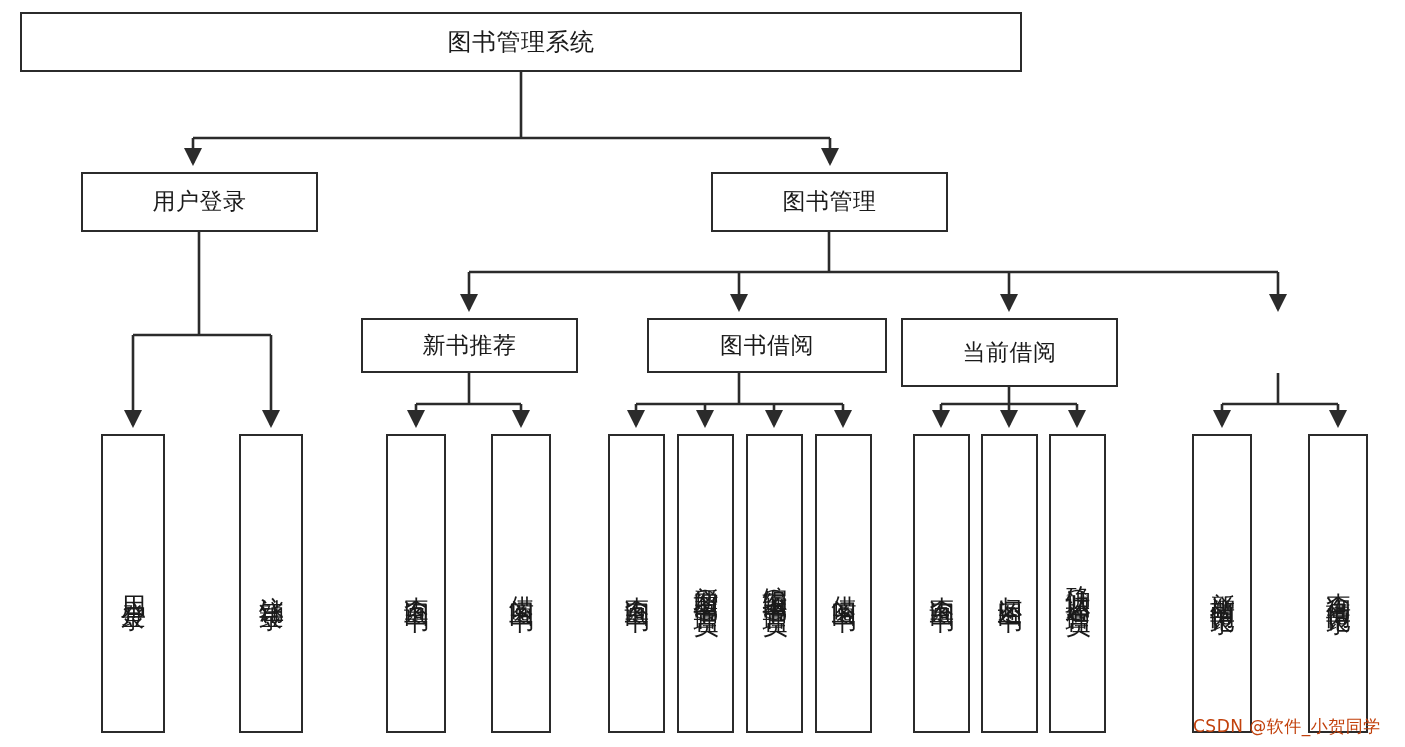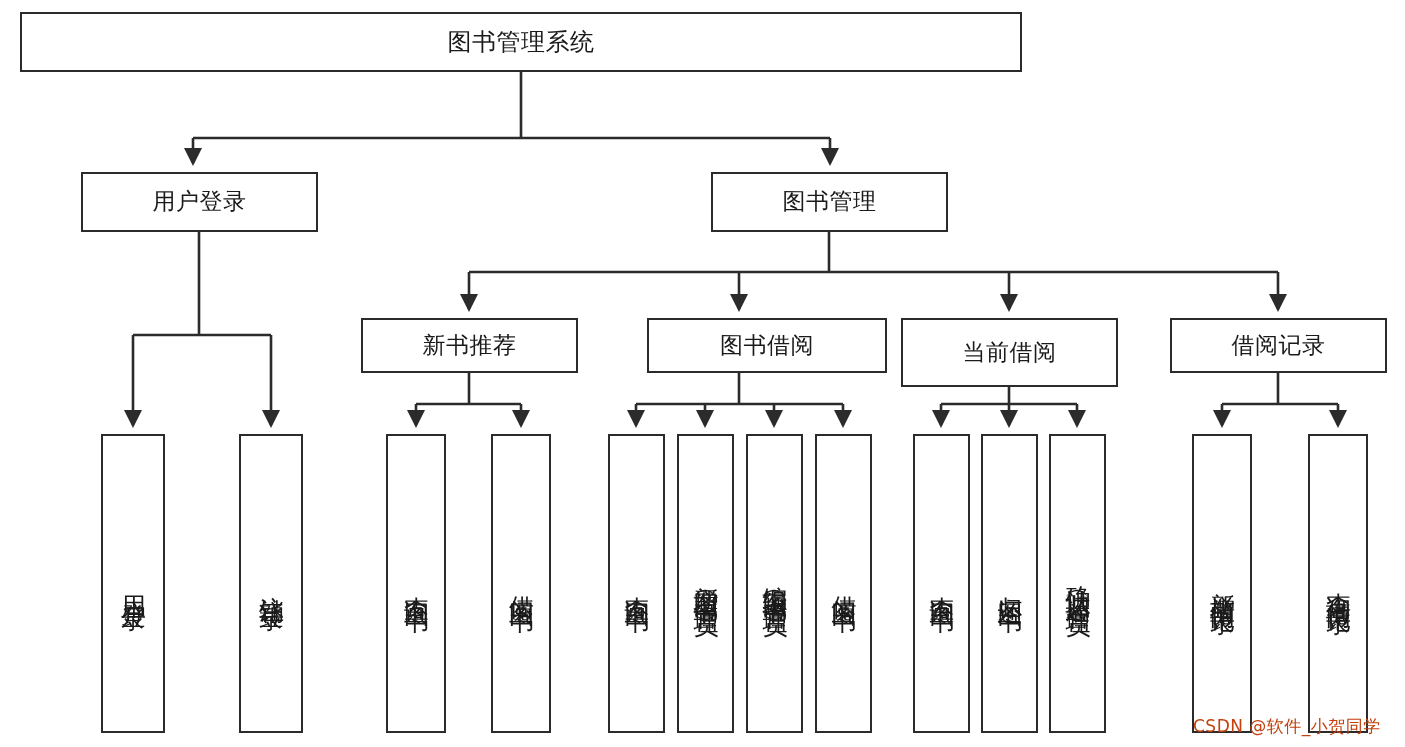--- a/index.html
+++ b/index.html
@@ -139,23 +139,20 @@
 
   <div class="node horiz" style="left:711px; top:172px; width:237px; height:60px;">
     <span class="label">图书管理</span>
   </div>
   <div class="node horiz" style="left:631px; top:318px; width:240px; height:55px;margin-left:16px;">
     <span class="label">图书借阅</span>
   </div>
   <div class="node horiz" style="left:901px; top:318px; width:217px; height:69px;">
     <span class="label">当前借阅</span>
   </div>
-  <div class="node horiz" style="left:1170px; top:318px; width:217px; height:55px;">
-    <span class="label">借阅记录</span>
-  </div>
 
   <div class="node vert" style="left:101px; top:434px; width:64px; height:299px;">
     <span class="label">用户登录</span>
   </div>
   <div class="node vert" style="left:239px; top:434px; width:64px; height:299px;">
     <span class="label">注销登录</span>
   </div>
 
   <div class="node vert" style="left:386px; top:434px; width:60px; height:299px;">
     <span class="label">查询图书</span>

